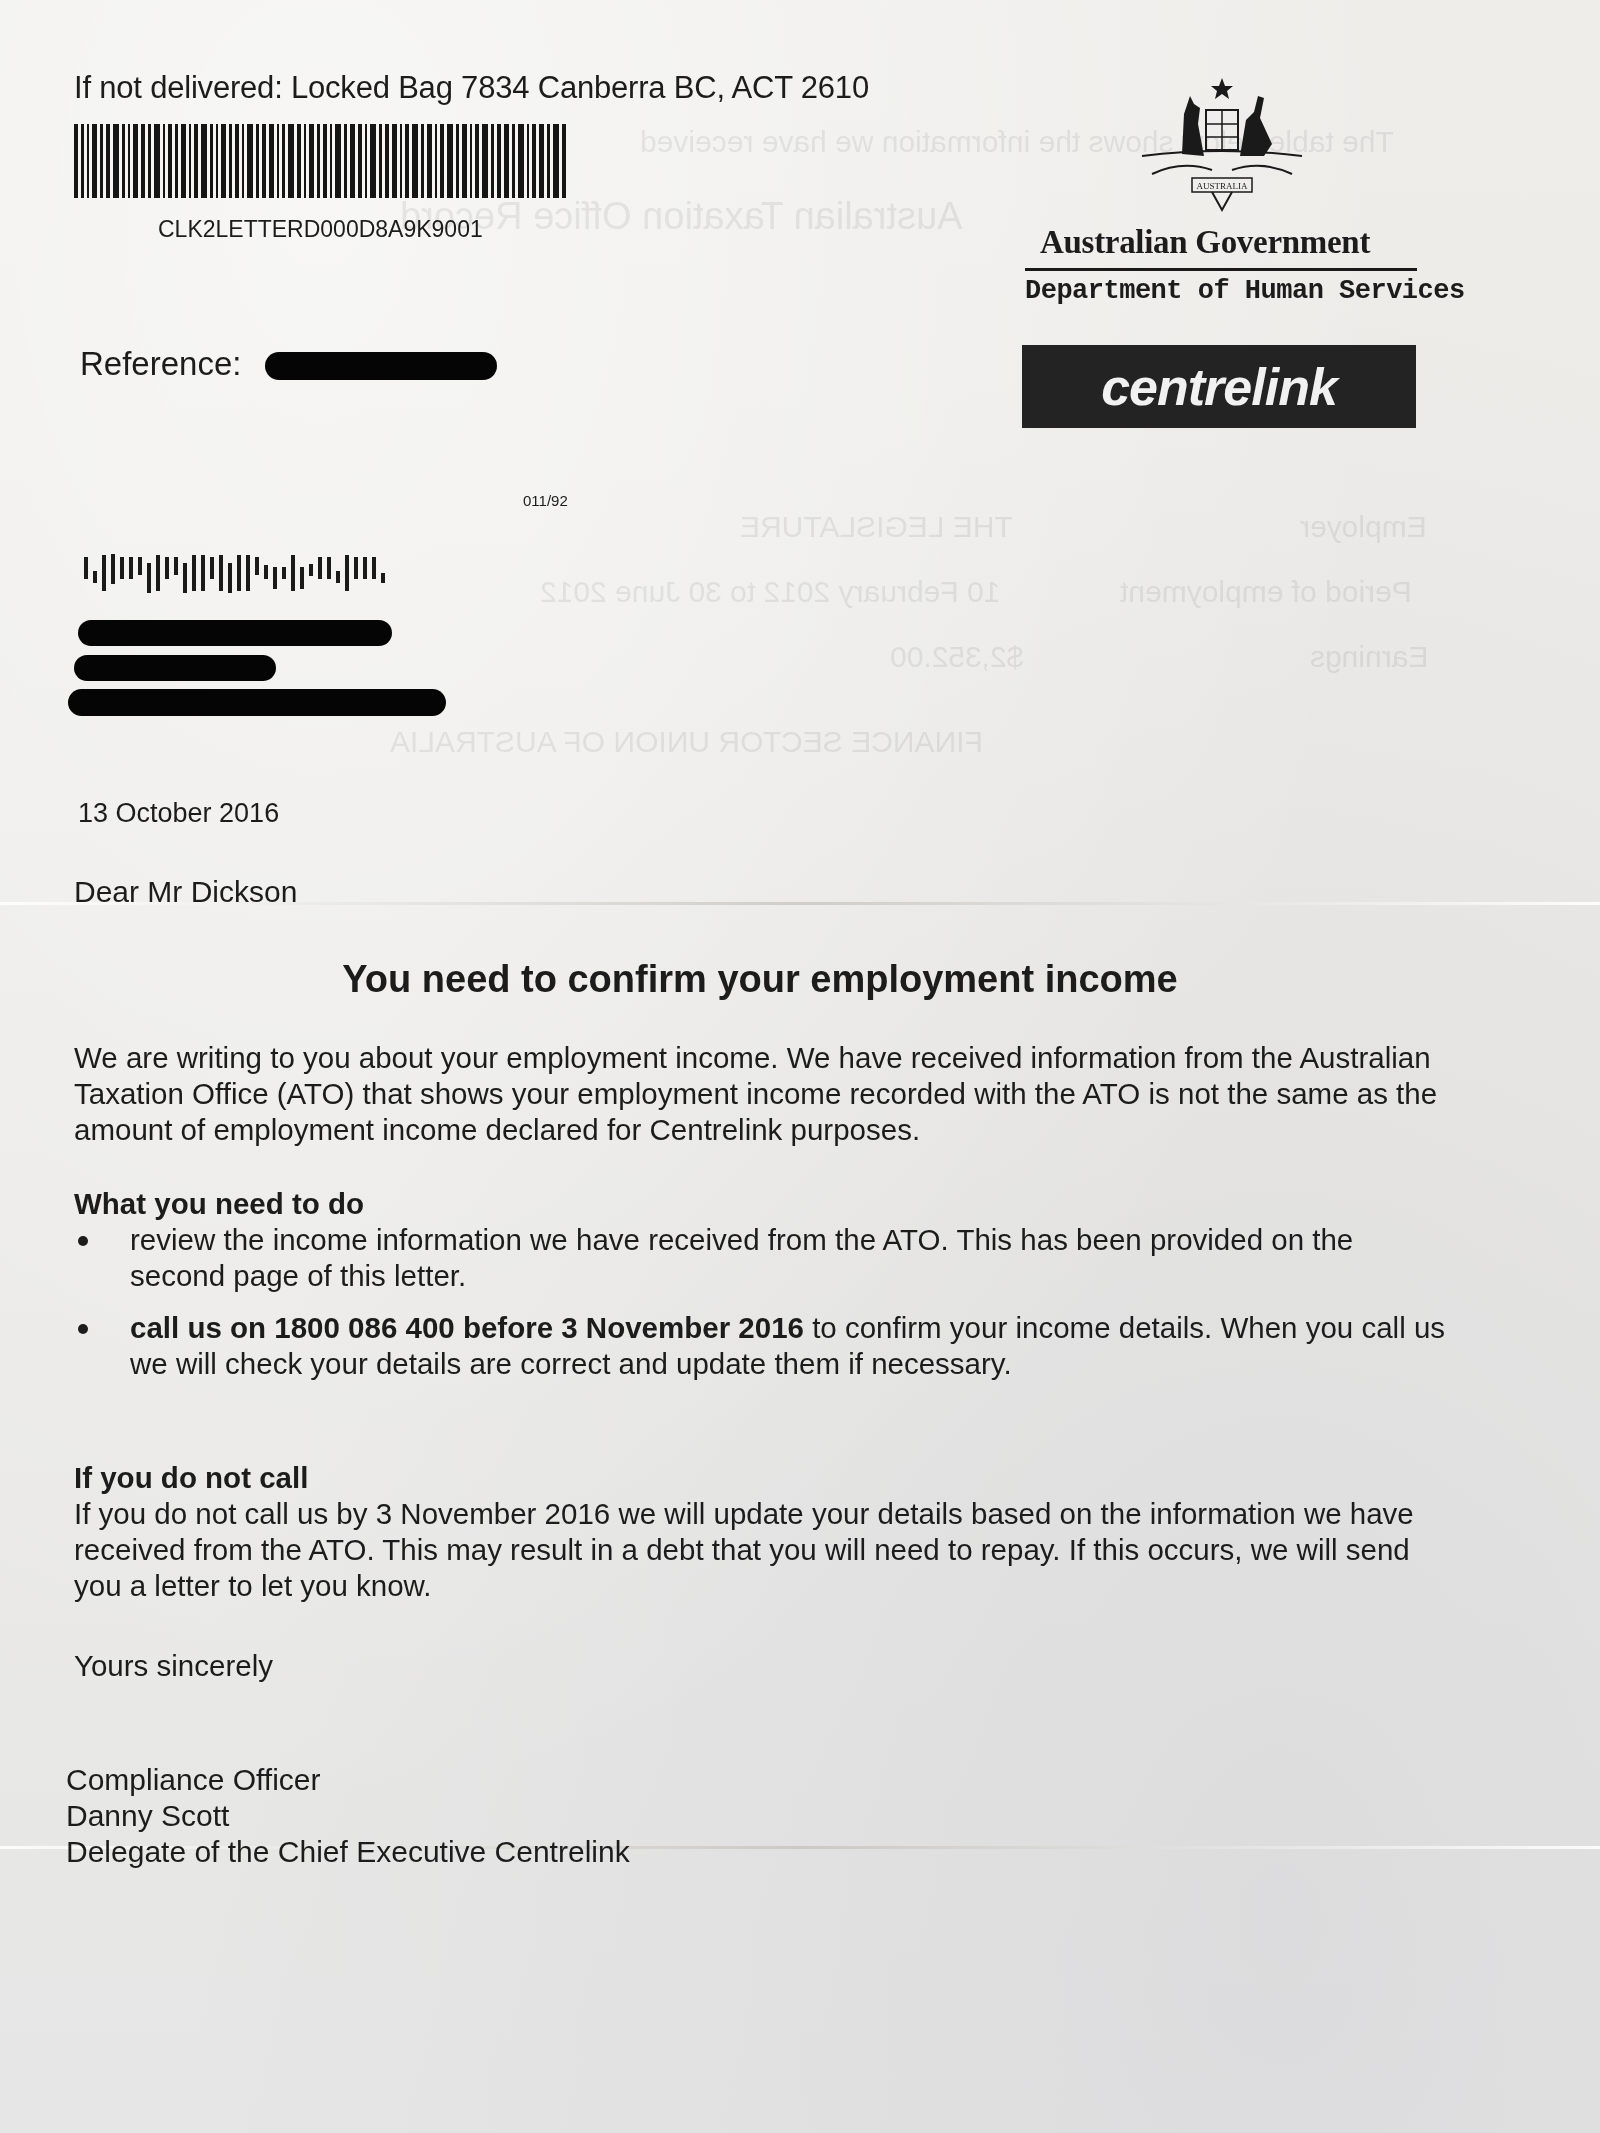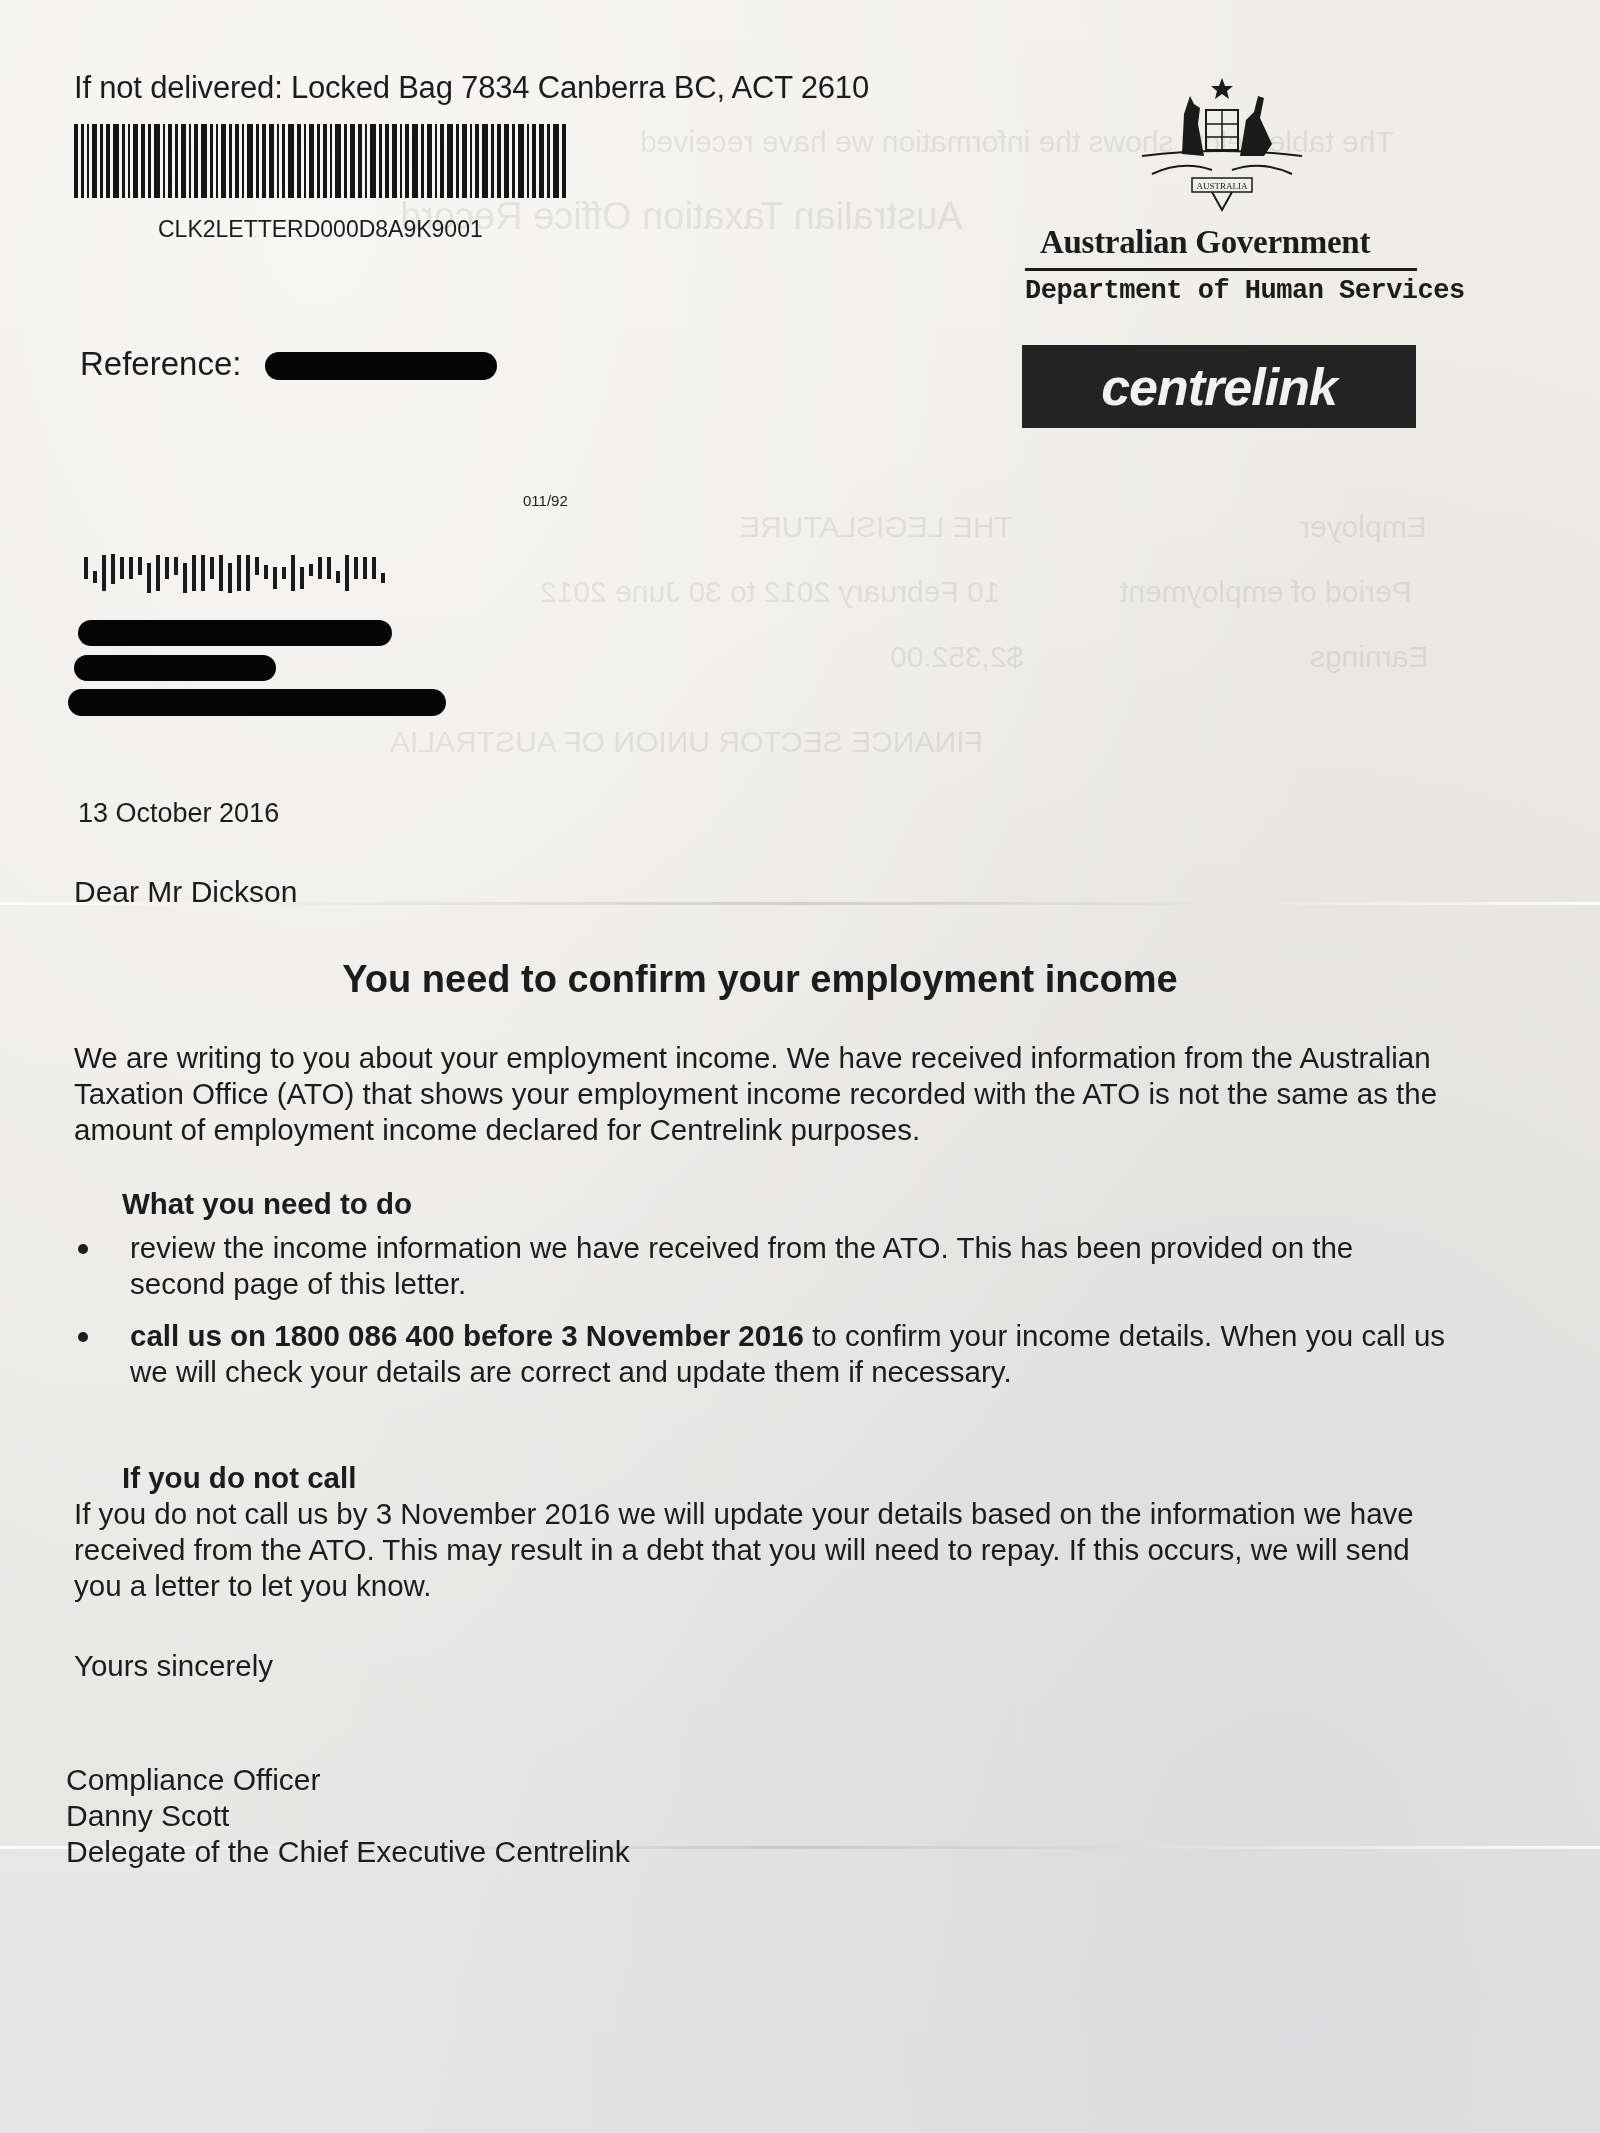--- a/index.html
+++ b/index.html
@@ -32,23 +32,23 @@
     .gov { left: 1040px; top: 224px; font-family: "Liberation Serif", serif; font-weight: bold; font-size: 33px; letter-spacing: -0.3px; }
     .gov-rule { left: 1025px; top: 268px; width: 392px; height: 3px; background: #1a1a1a; }
     .dept { left: 1025px; top: 276px; font-family: Liberation Mono, monospace; font-weight: bold; font-size: 27px; letter-spacing: -0.5px; }
     .cl-box { left: 1022px; top: 345px; width: 394px; height: 83px; background: #232323;
       display: flex; align-items: center; justify-content: center; }
     .cl-box span { color: #f1f1f1; font-style: italic; font-weight: bold; font-size: 52px; letter-spacing: -1px; }
     .date { left: 78px; top: 798px; font-size: 27px; }
     .greet { left: 74px; top: 875px; font-size: 30px; }
     .title { left: 0; width: 1520px; text-align: center; top: 958px; font-size: 38px; font-weight: bold; padding-left: 0; }
     .para { left: 74px; width: 1380px; font-size: 29.5px; line-height: 36px; }
-    .head { font-weight: bold; font-size: 29.5px; margin-left: 48px; }
+    .head { font-weight: bold; font-size: 29.5px; }
     ul.bul { list-style: none; margin: 0; padding: 0; }
-    ul.bul li { position: relative; padding-left: 56px; margin-bottom: 16px; margin-top: 8px; }
+    ul.bul li { position: relative; padding-left: 56px; margin-bottom: 16px; }
     ul.bul li .dot { position: absolute; left: 4px; top: 14px; width: 10px; height: 10px; border-radius: 50%; background: #1c1c1c; }
     .sig { left: 66px; font-size: 30px; line-height: 36px; }
     .ghost { position: absolute; color: rgba(70,70,70,0.10); font-size: 30px; transform: scaleX(-1); white-space: nowrap; }
   </style>
 </head>
 <body>
 
 <div class="page">
 
   <div class="ghost" style="left:640px; top:125px;">The table below shows the information we have received</div>

